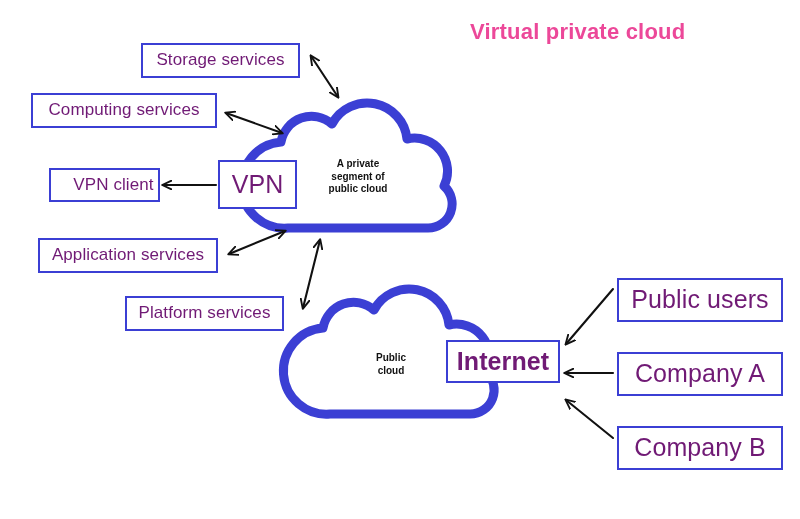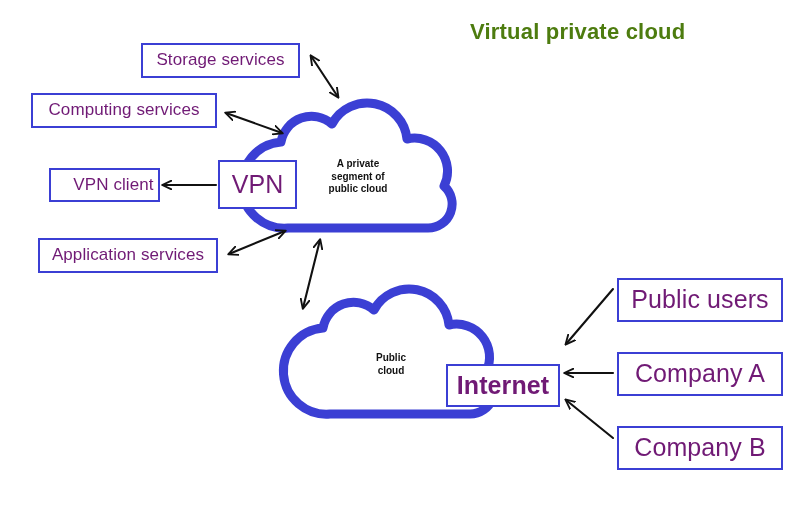--- a/index.html
+++ b/index.html
@@ -54,21 +54,21 @@
     font-weight: 700;
     font-size: 10px;
     line-height: 1.25;
     text-align: center;
     z-index: 4;
   }
   #page-title {
     position: absolute;
     font-weight: 700;
     font-size: 22px;
-    color: #4d7c0f;
+    color: #ec4899;
     letter-spacing: 0.2px;
     white-space: nowrap;
     z-index: 6;
   }
 </style>
 </head>
 <body>
 
 <div id="canvas">
 
@@ -135,22 +135,23 @@
   <div class="node-box" style="left:141px; top:43px; width:159px; height:35px;">Storage services</div>
 
   <div class="node-box" style="left:31px; top:93px; width:186px; height:35px;">Computing services</div>
 
   <div class="node-box" style="left:49px; top:168px; width:111px; height:34px;padding-left:18px;">VPN client</div>
 
   <div class="node-box big" style="left:218px; top:160px; width:79px; height:49px;">VPN</div>
 
   <div class="node-box" style="left:38px; top:238px; width:180px; height:35px;">Application services</div>
 
+  <div class="node-box" style="left:125px; top:296px; width:159px; height:35px;">Platform services</div>
 
-  <div class="node-box big-bold" style="left:446px; top:364px; width:114px; height:43px;">Internet</div>
+  <div class="node-box big-bold" style="left:446px; top:340px; width:114px; height:43px;">Internet</div>
 
   <div class="node-box big" style="left:617px; top:278px; width:166px; height:44px;">Public users</div>
 
   <div class="node-box big" style="left:617px; top:352px; width:166px; height:44px;">Company A</div>
 
   <div class="node-box big" style="left:617px; top:426px; width:166px; height:44px;">Company B</div>
 
 </div>
 
 </body></html>

